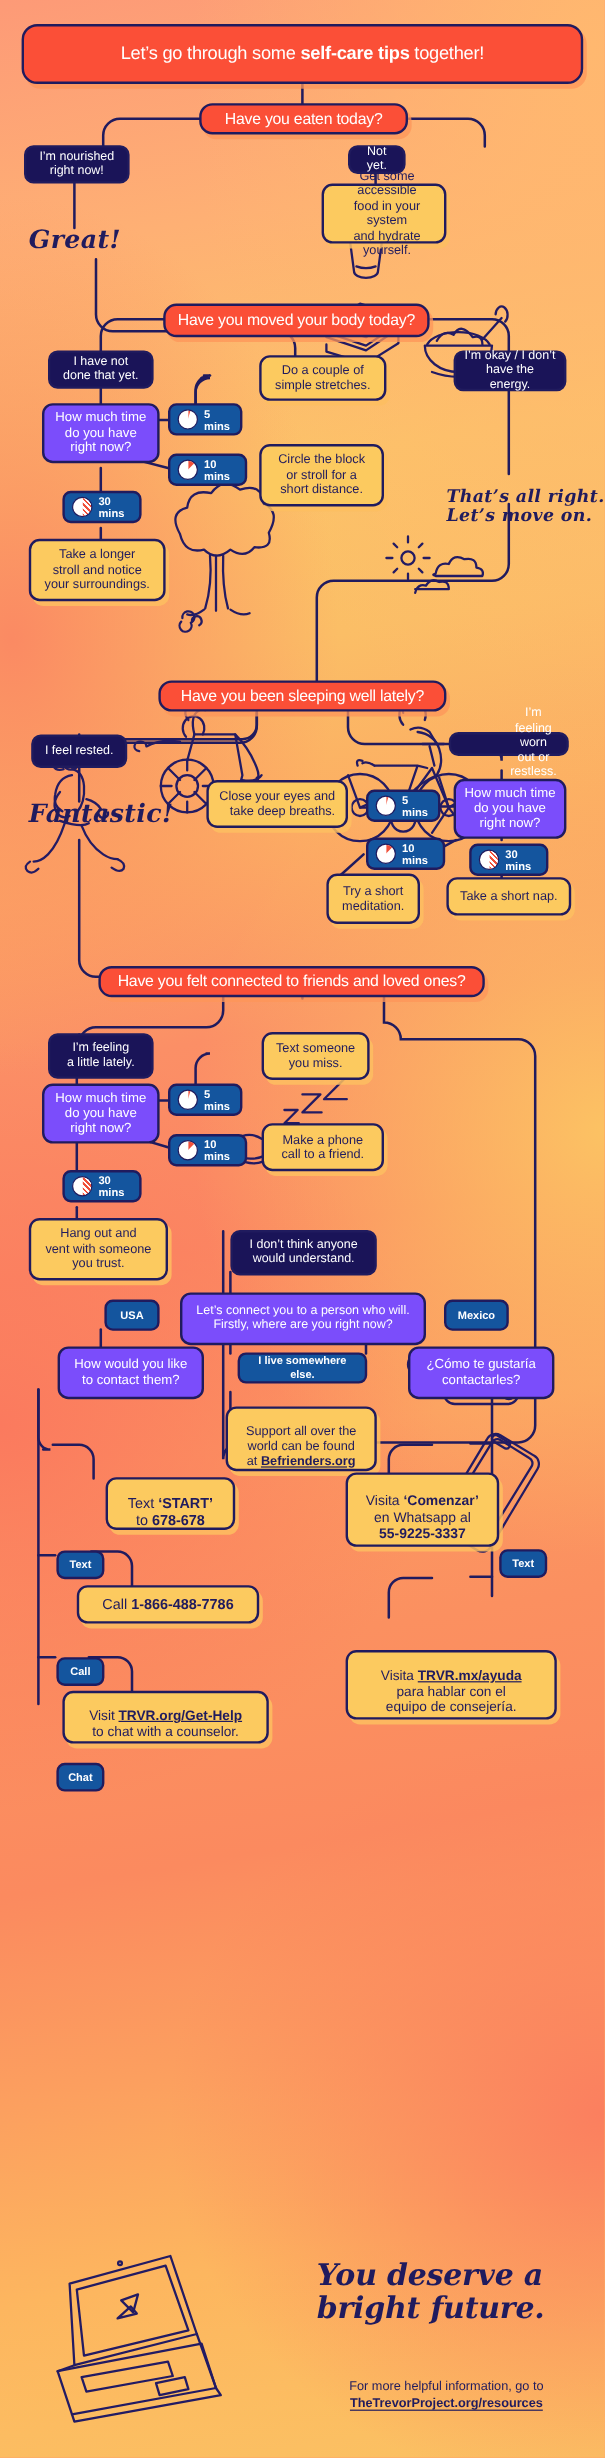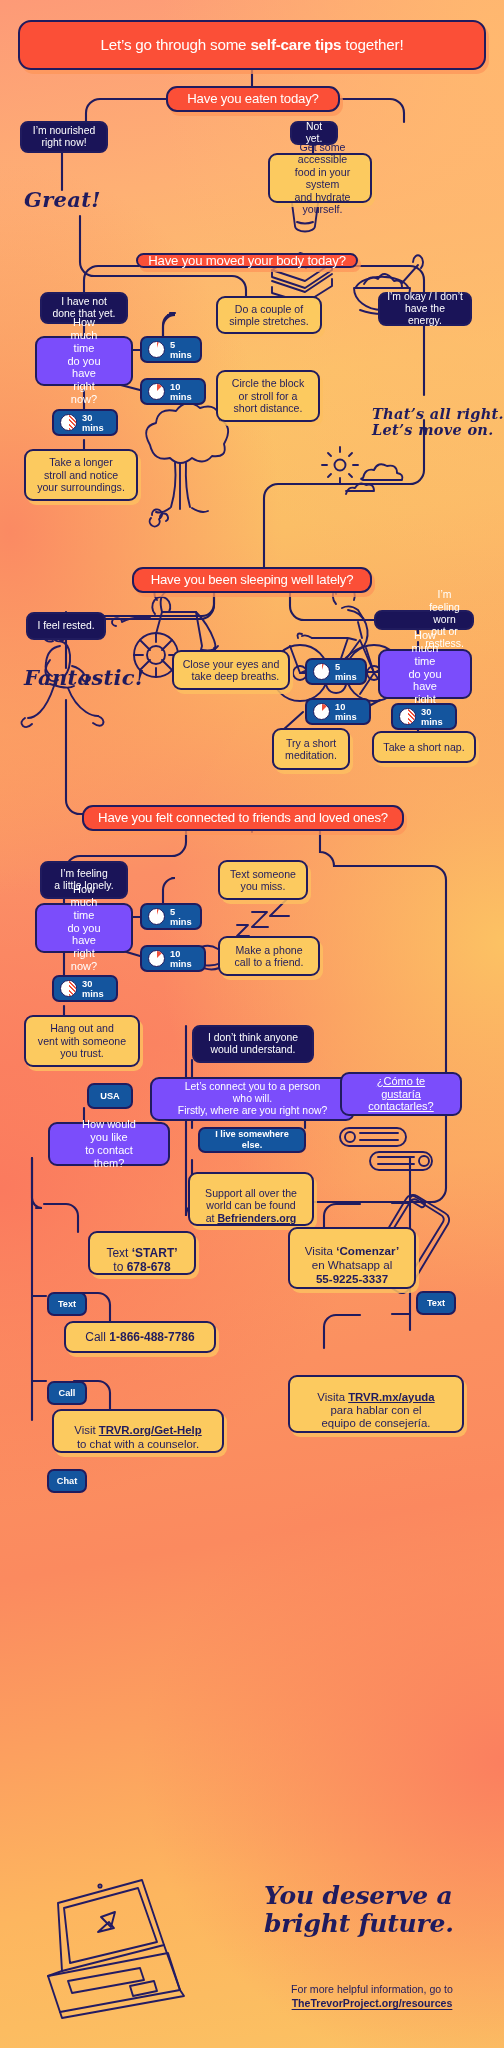--- a/index.html
+++ b/index.html
@@ -57,21 +57,21 @@
   .navy{           
     background:#1a1458;color:#fff;border-radius:8px;
     font-size:10.4px;padding:0 7px;
   }
   .blue{           
     background:#14559e;color:#fff;border-radius:7px;
     font-size:9.2px;font-weight:700;padding:0 8px;
   }
   .purple{
     background:#7b4dfb;color:#fff;border-radius:9px;
-    font-size:11px;padding:0 25px;align-items:center;
+    font-size:11px;padding:0 7px;align-items:center;
   }
   .yellow{
     background:#fcca5f;color:#201b5e;border-radius:9px;
     font-size:10.6px;padding:0 7px;
     box-shadow:3px 4px 0 rgba(253,190,96,.85);
   }
   .yellow b,.navy b,.blue b{font-weight:700;}
   .yellow u{text-decoration:underline;text-underline-offset:1px;}
 
   
@@ -354,21 +354,21 @@
   </div>
   <div class="node navy" style="left:290px;top:121px;width:48px;height:24px;">
     <span>Not yet.</span>
   </div>
   <div class="node yellow" style="left:268px;top:153px;width:104px;height:50px;white-space:pre-line;padding-left:12px;">
     <span>Get some accessible
 food in your system
 and hydrate yourself.</span>
   </div>
 
-  <div class="node q" style="left:136px;top:253px;width:222px;height:15px;">
+  <div class="node q" style="left:136px;top:253px;width:222px;height:28px;">
     <span>Have you moved your body today?</span>
   </div>
   <div class="node navy" style="left:40px;top:292px;width:88px;height:32px;white-space:pre-line;">
     <span>I have not
 done that yet.</span>
   </div>
   <div class="node purple" style="left:35px;top:336px;width:98px;height:50px;white-space:pre-line;">
     <span>How much time
 do you have
 right now?</span>
@@ -448,21 +448,21 @@
   </div>
   <div class="node yellow" style="left:372px;top:731px;width:104px;height:32px;">
     <span>Take a short nap.</span>
   </div>
 
   <div class="node q" style="left:82px;top:805px;width:322px;height:26px;">
     <span>Have you felt connected to friends and loved ones?</span>
   </div>
   <div class="node navy" style="left:40px;top:861px;width:88px;height:38px;white-space:pre-line;">
     <span>I’m feeling
-a little lonely.</span>
+a little lately.</span>
   </div>
   <div class="node purple" style="left:35px;top:903px;width:98px;height:50px;white-space:pre-line;">
     <span>How much time
 do you have
 right now?</span>
   </div>
   <div class="timer" style="left:140px;top:903px;width:62px;height:27px;">
     <span class="dial m5"></span>
     <span>5 mins</span>
   </div>
@@ -509,21 +509,21 @@
     <span>
       <span>Support all over the
 world can be found
 at </span><b><u>Befrienders.org</u></b>
     </span>
   </div>
   <div class="node purple" style="left:48px;top:1122px;width:122px;height:44px;white-space:pre-line;">
     <span>How would you like
 to contact them?</span>
   </div>
-  <div class="node purple" style="left:340px;top:1072px;width:122px;height:44px;white-space:pre-line;text-decoration:underline;">
+  <div class="node purple" style="left:340px;top:1122px;width:122px;height:44px;white-space:pre-line;">
     <span>¿Cómo te gustaría
 contactarles?</span>
   </div>
 
   <div class="node blue" style="left:47px;top:1292px;width:40px;height:24px;">
     <span>Text</span>
   </div>
   <div class="node yellow" style="left:88px;top:1231px;width:108px;height:44px;white-space:pre-line;font-size:12px;">
     <span>
       <span>Text </span><b>‘START’</b><span>

